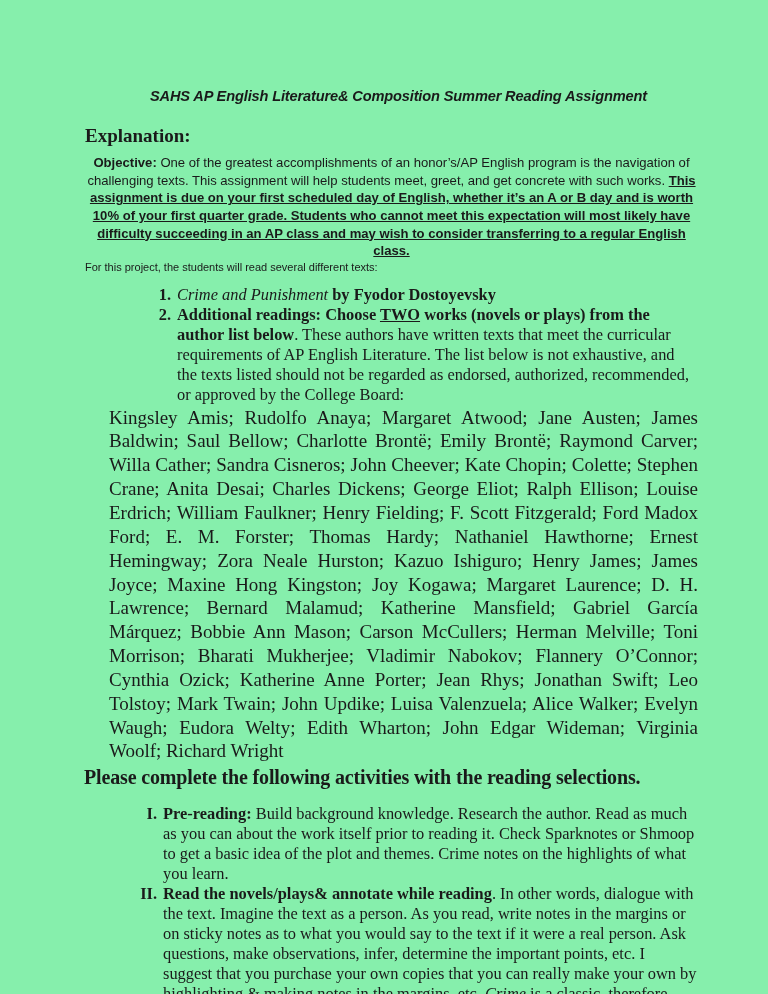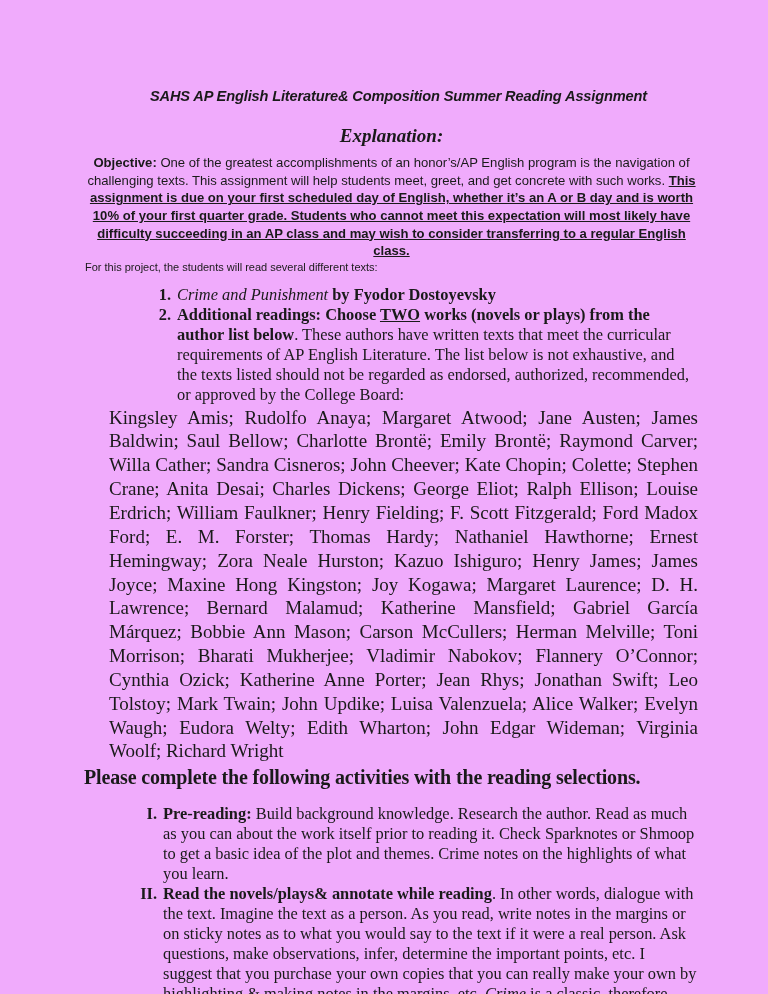--- a/index.html
+++ b/index.html
@@ -13,21 +13,21 @@
     height: 994px;
     overflow: hidden;
     color: #1a1a1a;
     -webkit-font-smoothing: antialiased;
   }
 
   .page {
     position: relative;
     width: 768px;
     height: 994px;
-    background: #f0abfc;
+    background: #86efac;
     box-sizing: border-box;
     padding: 88px 70px 0 85px;
   }
 
   
   .doc-title {
     font-family: "Liberation Sans", "DejaVu Sans", sans-serif;
     font-size: 14.6px;
     font-weight: bold;
     font-style: italic;
@@ -35,24 +35,22 @@
     letter-spacing: -0.15px;
     margin: 0 0 20px 14px;
     line-height: 1.18;
   }
 
   
   .section-head {
     font-family: "Liberation Serif", "DejaVu Serif", serif;
     font-size: 19px;
     font-weight: bold;
-    font-style: italic;
     margin: 0 0 7px 0;
     line-height: 1.15;
-    text-align: center;
   }
 
   
   .body-sans {
     font-family: "Liberation Sans", "DejaVu Sans", sans-serif;
     font-size: 13.1px;
     line-height: 1.345;
     margin: 0;
     text-align: center;
   }

